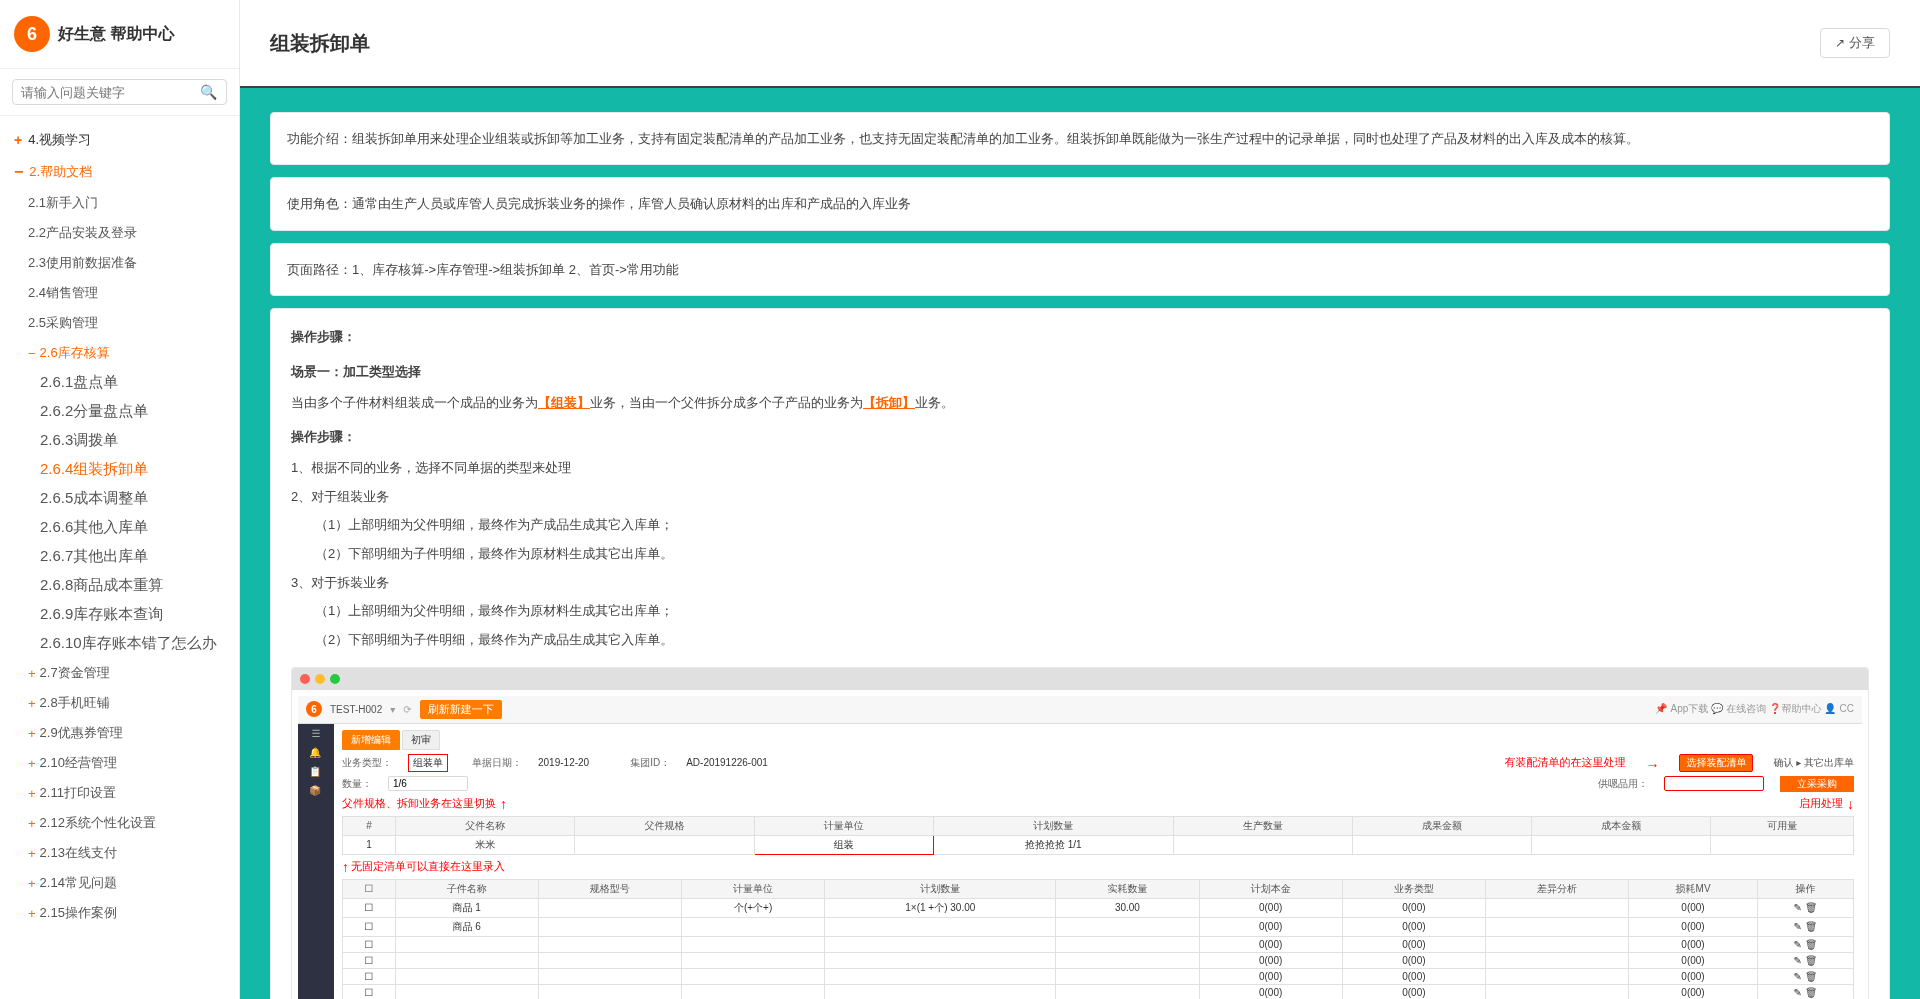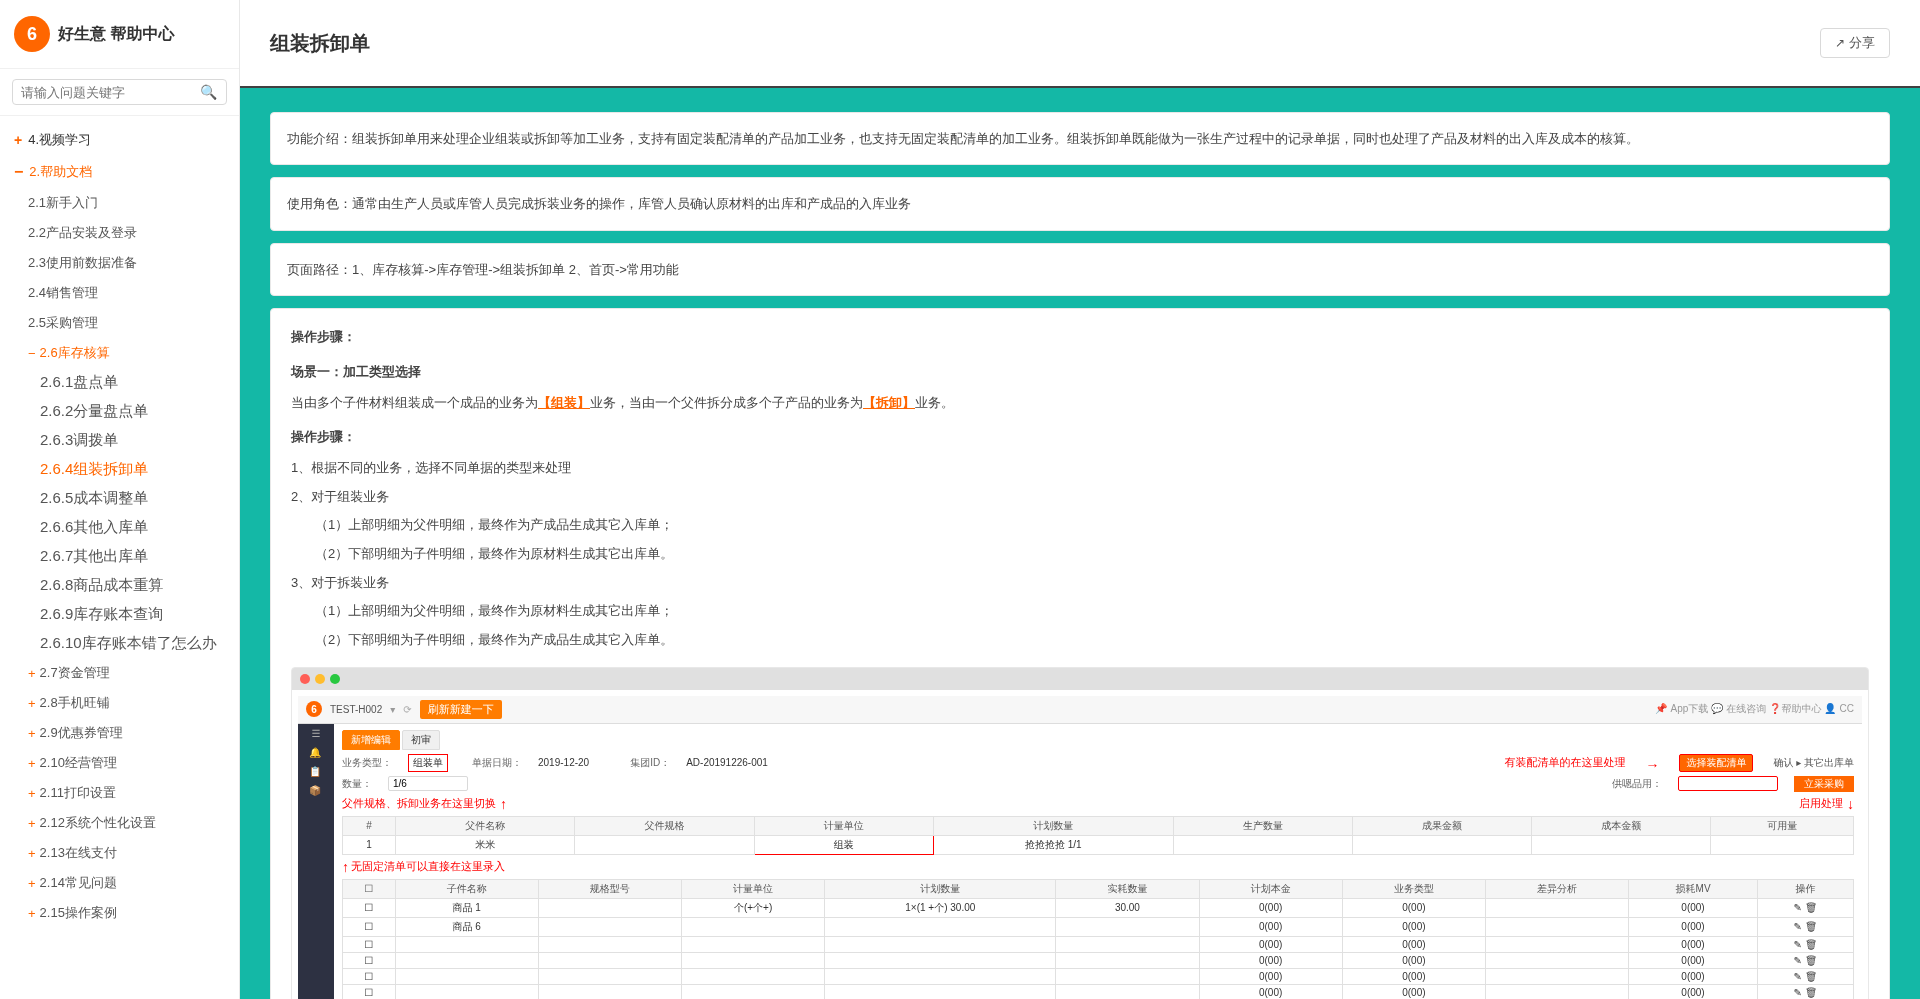--- a/index.html
+++ b/index.html
@@ -575,21 +575,21 @@
                 <button style="background:#f60;color:#fff;border:none;padding:1px 6px;font-size:10px;border-radius:2px;border:1px solid red;">选择装配清单</button>
                 <span style="font-size:10px;color:#555;margin-left:4px;">确认 ▸ 其它出库单</span>
               </div>
 
               <div class="ss-form-row">
                 <span class="ss-label">数量：</span>
                 <input class="ss-input" value="1/6" style="">
                 <span style="flex:1;"></span>
                 <span class="ss-label">供嗯品用：</span>
                 <input class="ss-input" style="width: 100px; border: 1px solid red;">
-                <button style="background:#f60;color:#fff;border:none;padding:1px 10px;font-size:10px;">立采采购</button>
+                <button style="background:#f60;color:#fff;border:none;padding:1px 17px;font-size:10px;">立采采购</button>
               </div>
 
               <div style="display:flex;align-items:center;margin-bottom:4px;">
                 <span class="annotation-text">父件规格、拆卸业务在这里切换</span>
                 <span style="color:red;margin-left:4px;">↑</span>
                 <span style="flex:1;"></span>
                 <span class="annotation-text">启用处理</span>
                 <span style="color:red;margin-left:4px;">↓</span>
               </div>
 

